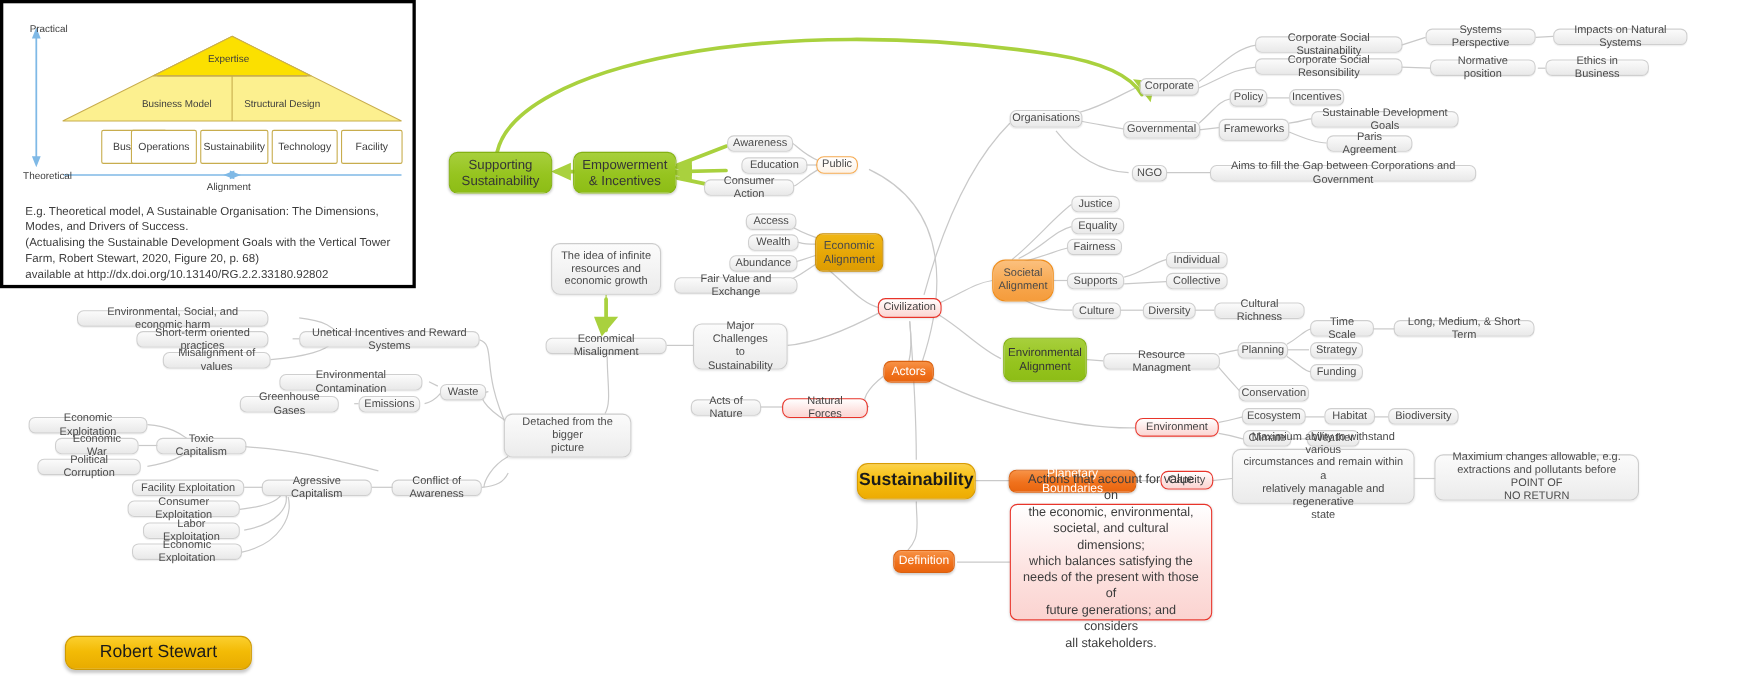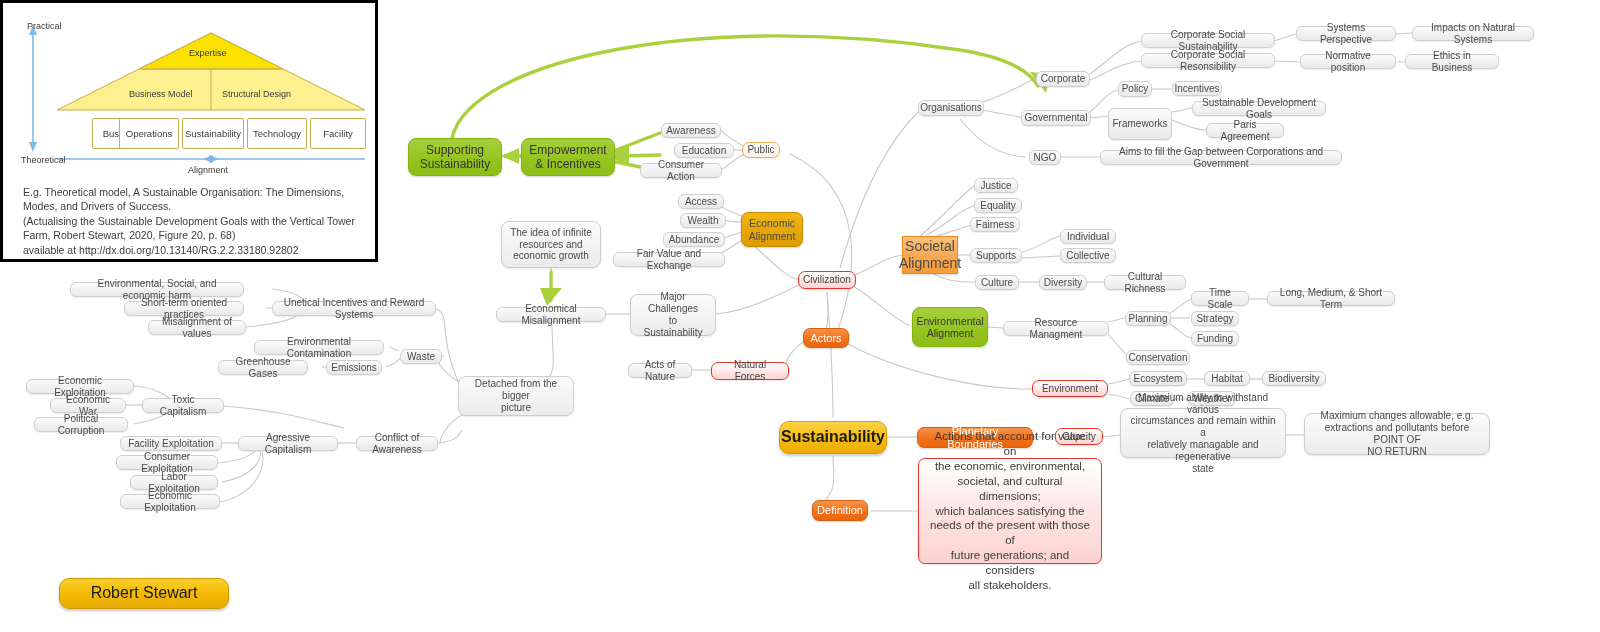--- a/index.html
+++ b/index.html
@@ -41,22 +41,22 @@
 
   
   .n-orange{
      background:linear-gradient(to bottom,#f79246 0%,#f0721d 55%,#e9650f 100%);
      border:1px solid #d9600f;color:#ffffff;font-size:11px;
      box-shadow:0 1px 2px rgba(0,0,0,.18);padding:0 8px;border-radius:7px;}
 
   
   .n-lorange{
      background:linear-gradient(to bottom,#fbc07e 0%,#f7a850 55%,#f59c3c 100%);
-     border:1.6px solid #ee8b18;color:#4a4a4a;font-size:14px;
-     box-shadow:0 1px 2px rgba(0,0,0,.16);padding:0 6px;border-radius:0;}
+     border:1.6px solid #ee8b18;color:#4a4a4a;font-size:10px;
+     box-shadow:0 1px 2px rgba(0,0,0,.16);padding:0 6px;border-radius:12px;}
 
   
   .n-oout{
      background:linear-gradient(to bottom,#ffffff 0%,#fdf3e7 100%);
      border:1.6px solid #f5a94f;color:#4a4a4a;font-size:10px;
      box-shadow:0 1px 2px rgba(0,0,0,.08);padding:0 7px;border-radius:7px;}
 
   
   .n-gold{
      background:linear-gradient(to bottom,#f0b716 0%,#e5a505 60%,#dd9c02 100%);
@@ -291,21 +291,21 @@
   <div class="node n-plain" style="left:1036px;top:71px;width:54px;height:16px;">Corporate</div>
   <div class="node n-plain" style="left:1141px;top:33px;width:134px;height:15px;">Corporate Social Sustainability</div>
   <div class="node n-plain" style="left:1141px;top:53px;width:134px;height:15px;">Corporate Social Resonsibility</div>
   <div class="node n-plain" style="left:1296px;top:26px;width:100px;height:15px;">Systems Perspective</div>
   <div class="node n-plain" style="left:1412px;top:26px;width:122px;height:15px;">Impacts on Natural Systems</div>
   <div class="node n-plain" style="left:1300px;top:54px;width:96px;height:15px;">Normative position</div>
   <div class="node n-plain" style="left:1405px;top:54px;width:94px;height:15px;">Ethics in Business</div>
   <div class="node n-plain" style="left:1021px;top:110px;width:70px;height:16px;">Governmental</div>
   <div class="node n-plain" style="left:1118px;top:81px;width:34px;height:16px;">Policy</div>
   <div class="node n-plain" style="left:1172px;top:81px;width:50px;height:15px;">Incentives</div>
-  <div class="node n-plain" style="left:1108px;top:108px;width:64px;height:32px;">Frameworks</div>
+  <div class="node n-plain" style="left:1108px;top:108px;width:64px;height:20px;">Frameworks</div>
   <div class="node n-plain" style="left:1192px;top:101px;width:134px;height:15px;">Sustainable Development Goals</div>
   <div class="node n-plain" style="left:1206px;top:123px;width:78px;height:15px;">Paris Agreement</div>
   <div class="node n-plain" style="left:1029px;top:150px;width:32px;height:15px;">NGO</div>
   <div class="node n-plain" style="left:1100px;top:150px;width:242px;height:15px;">Aims to fill  the Gap between Corporations and Government</div>
 
   <div class="node n-plain" style="left:678px;top:194px;width:46px;height:15px;">Access</div>
   <div class="node n-plain" style="left:680px;top:213px;width:46px;height:15px;">Wealth</div>
   <div class="node n-plain" style="left:663px;top:232px;width:62px;height:15px;">Abundance</div>
   <div class="node n-plain" style="left:613px;top:252px;width:112px;height:15px;">Fair Value and Exchange</div>
   <div class="node n-gold" style="left:741px;top:212px;width:62px;height:35px;">Economic

